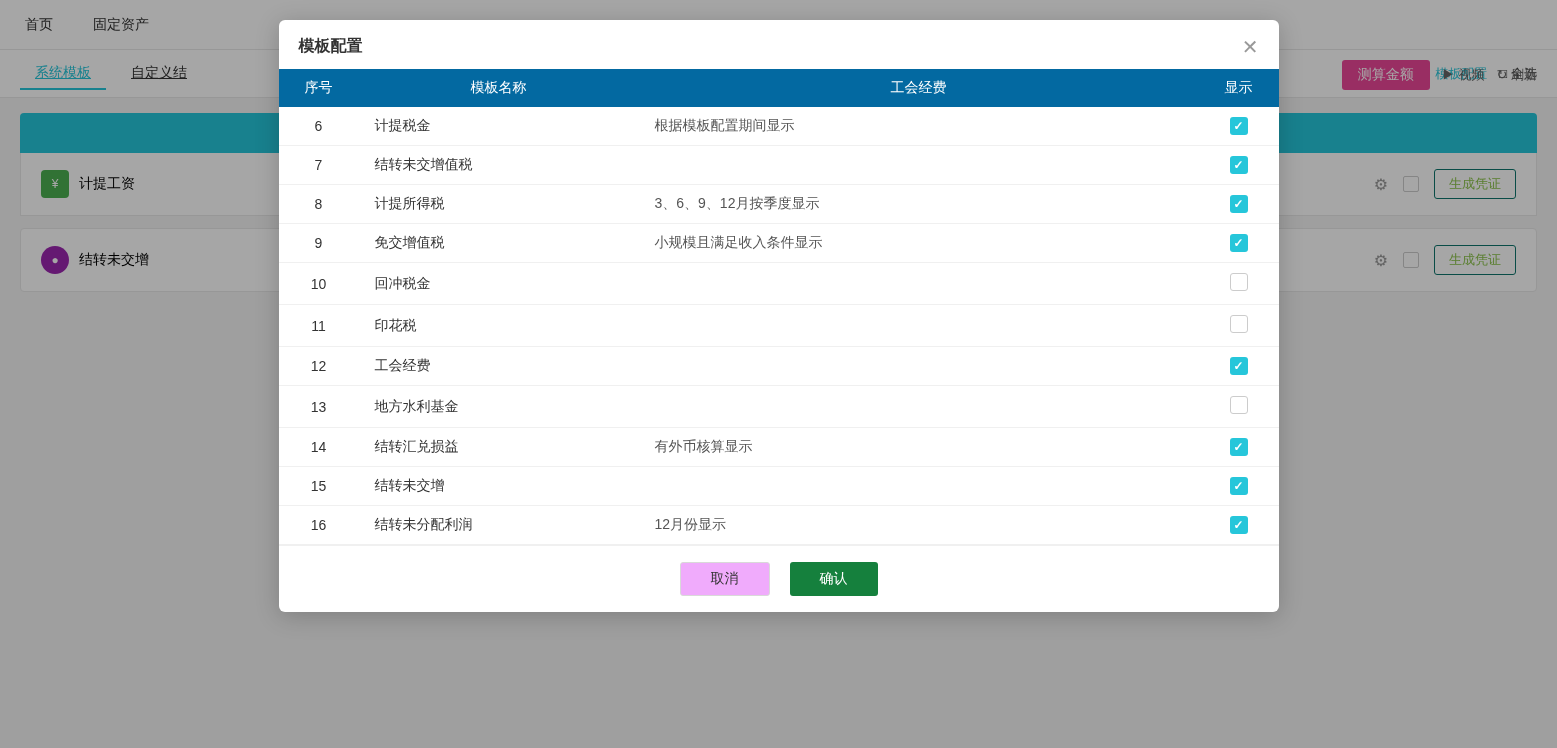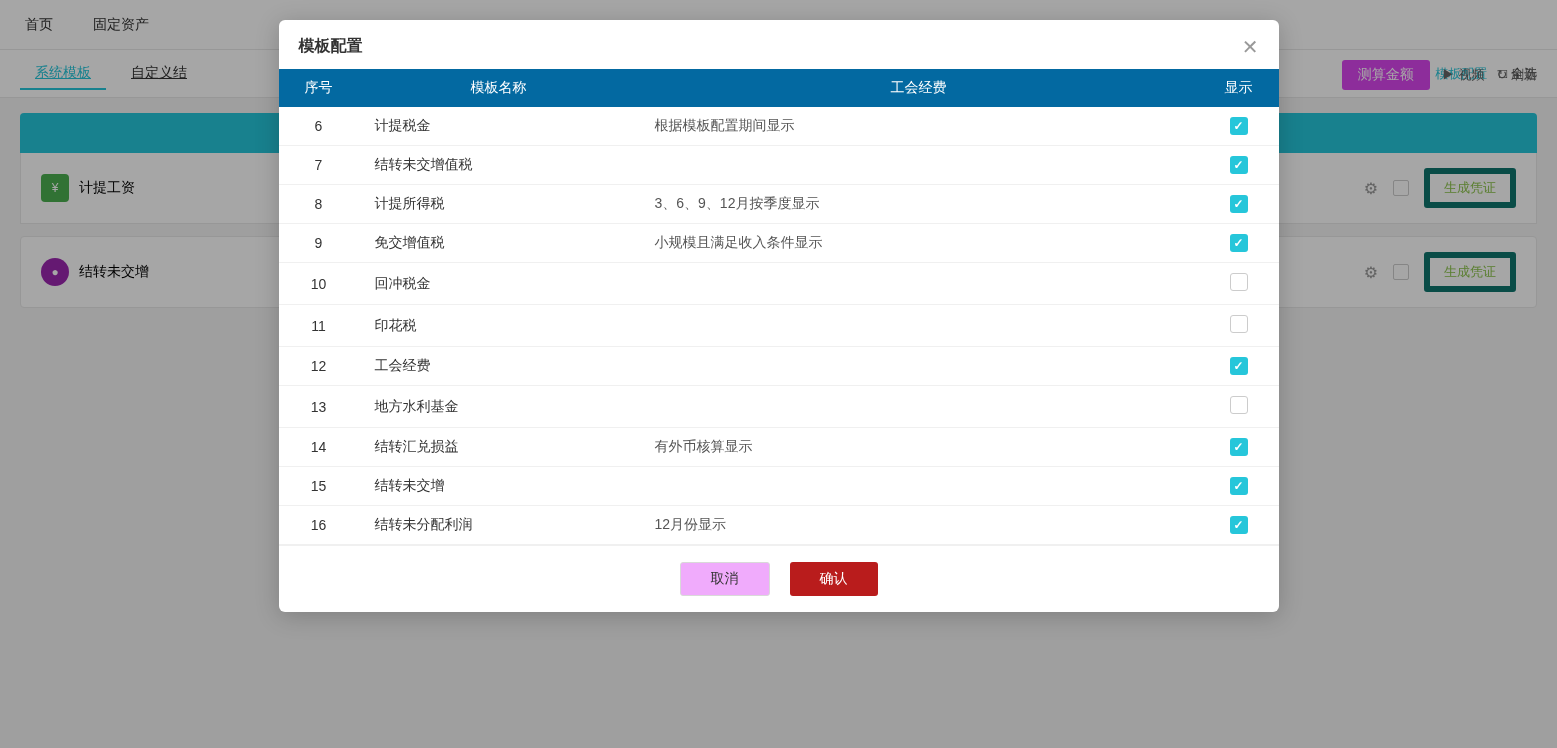--- a/index.html
+++ b/index.html
@@ -68,21 +68,21 @@
 
     
     .sub-nav-right {
       position: absolute;
       right: 20px;
       display: flex;
       align-items: center;
       gap: 12px;
     }
     .btn-calculate {
-      background: #d946ef;
+      background: #ec4899;
       color: #fff;
       border: none;
       padding: 6px 16px;
       border-radius: 3px;
       cursor: pointer;
       font-size: 14px;
     }
 
     
     .content-area {
@@ -137,21 +137,21 @@
       justify-content: center;
       color: #fff;
       font-size: 12px;
     }
     .card-right {
       display: flex;
       align-items: center;
       gap: 15px;
     }
     .btn-generate {
-      border: 6px solid #0f766e;
+      border: 1px solid #0f766e;
       color: #8bc34a;
       background: #fff;
       padding: 5px 14px;
       border-radius: 3px;
       cursor: pointer;
       font-size: 13px;
     }
     .gear-icon {
       color: #999;
       font-size: 16px;
@@ -290,21 +290,21 @@
     .btn-cancel {
       border: 1px solid #d9d9d9;
       background: #f0abfc;
       color: #333;
       padding: 7px 30px;
       border-radius: 3px;
       cursor: pointer;
       font-size: 14px;
     }
     .btn-confirm {
-      background: #b91c1c;
+      background: #15803d;
       border: none;
       color: #fff;
       padding: 7px 30px;
       border-radius: 3px;
       cursor: pointer;
       font-size: 14px;
     }
 
     
     .modal-table::-webkit-scrollbar {

